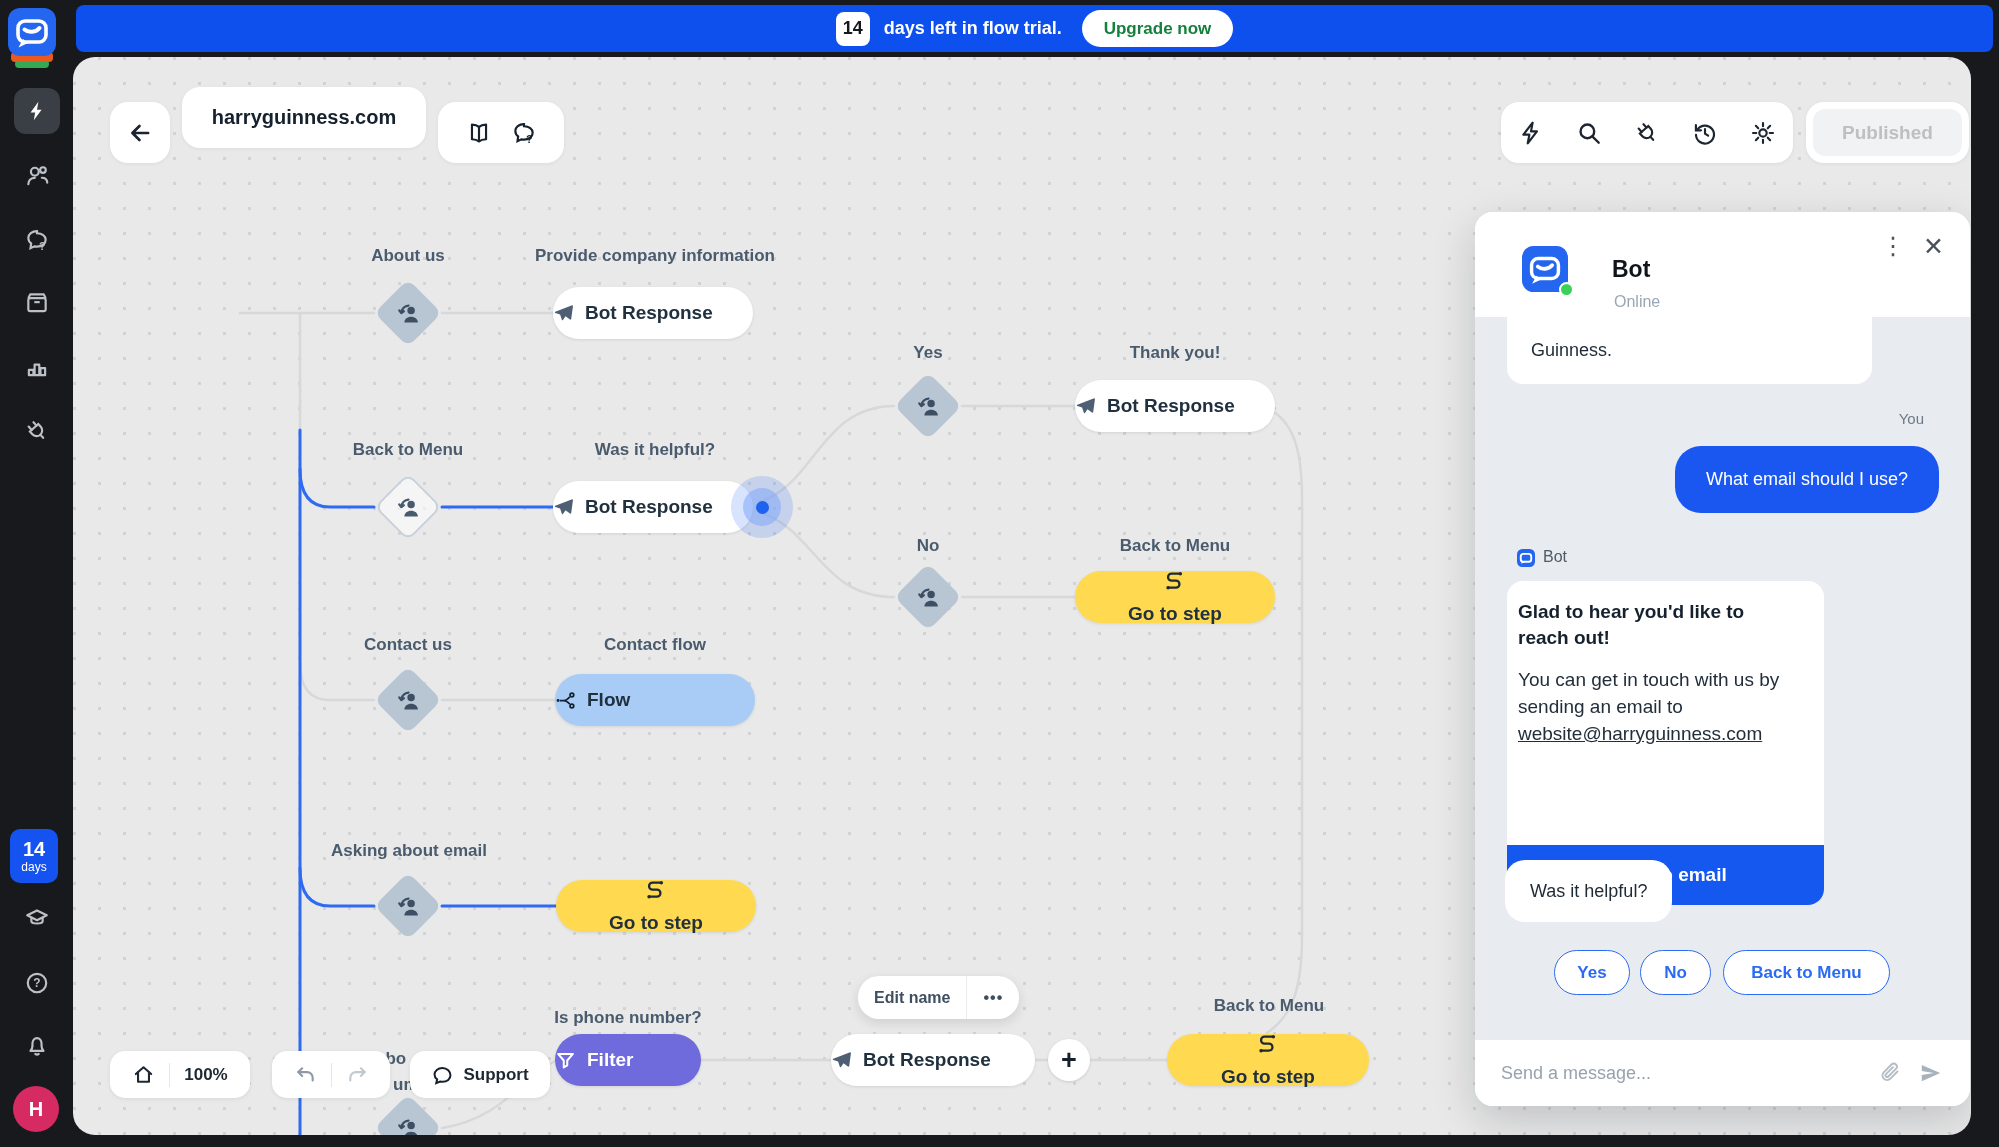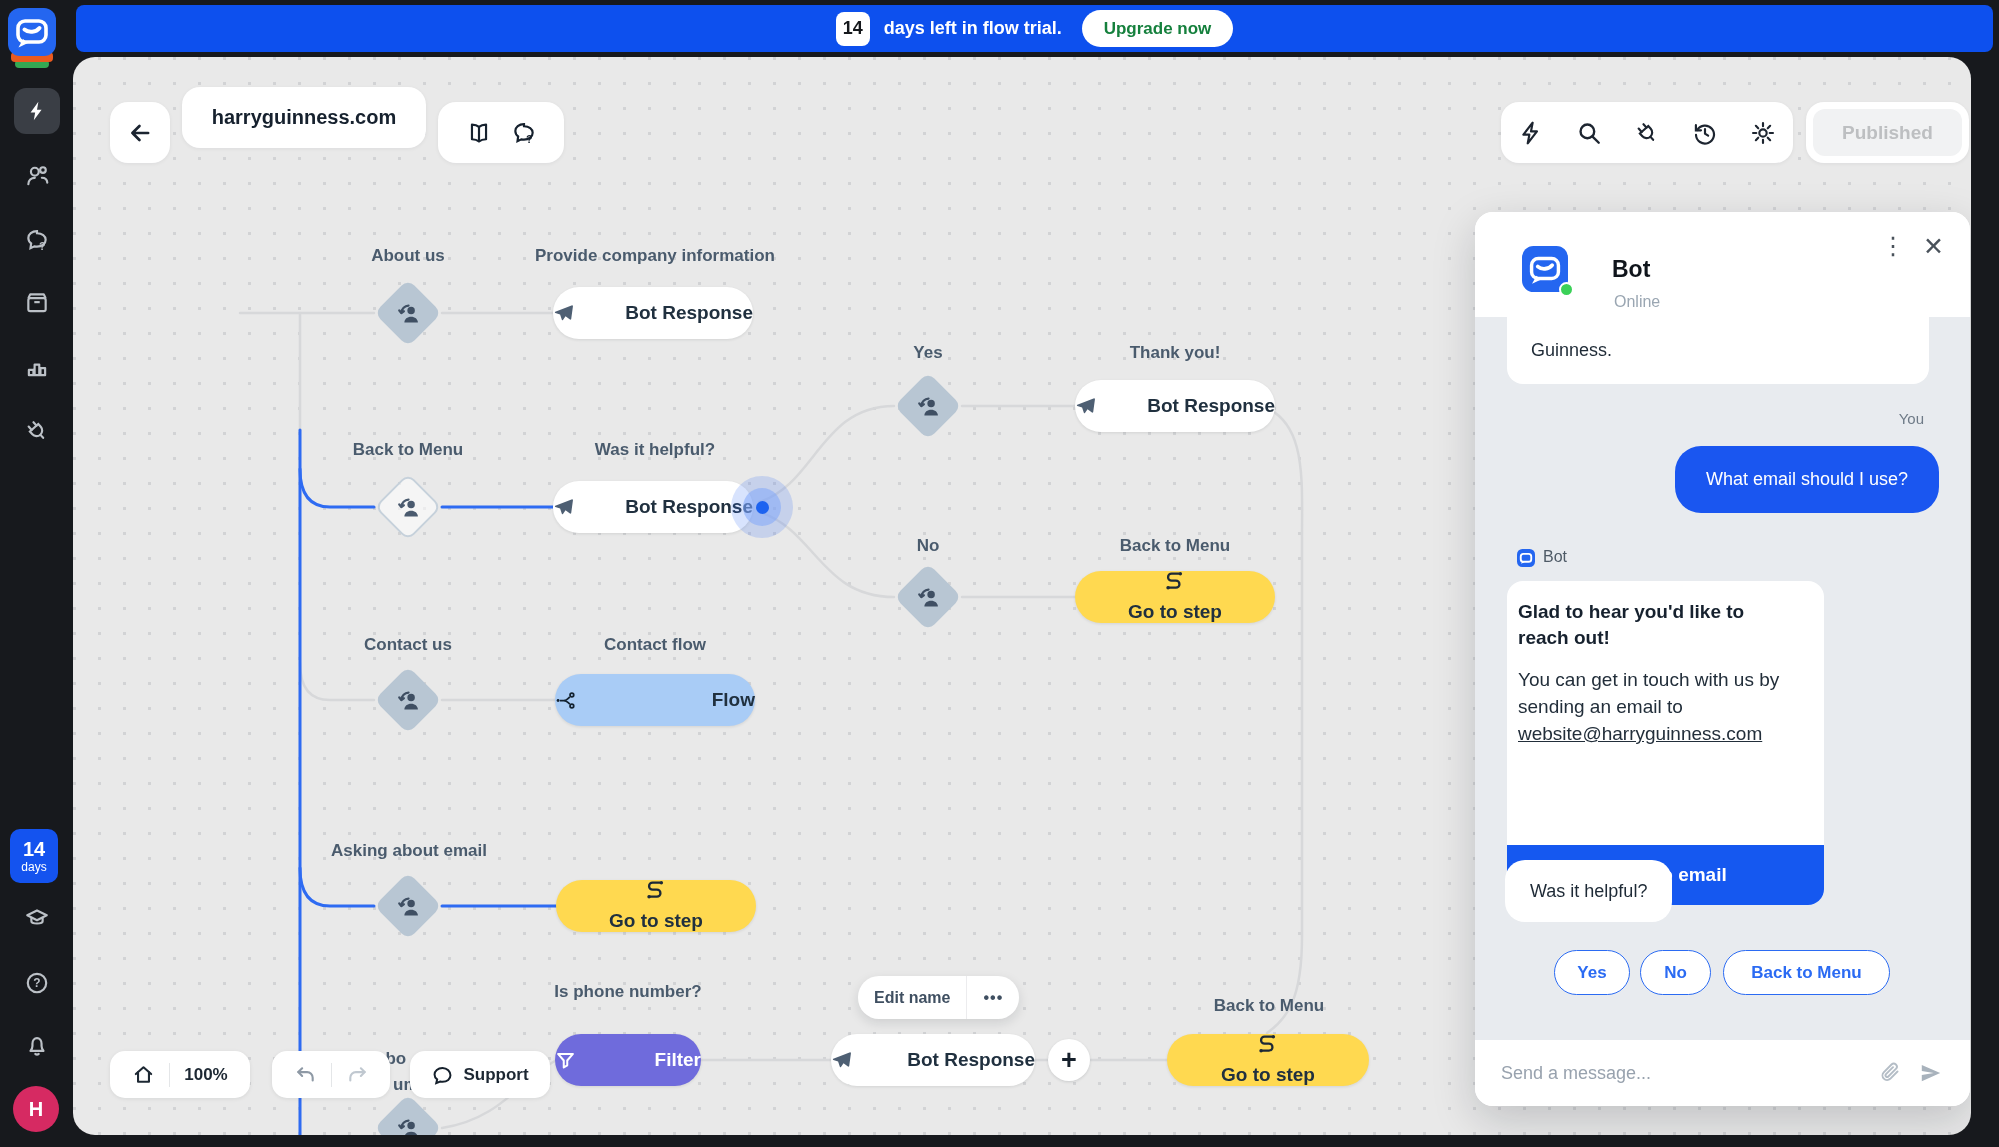--- a/index.html
+++ b/index.html
@@ -34,21 +34,21 @@
   .connectors { left:0; top:0; z-index:1; }
 
   .lbl { font-size:17px; font-weight:700; color:#4a5b6d; white-space:nowrap;
          transform:translate(-50%,-50%); z-index:2; }
   .dia { width:48px; height:48px; border-radius:9px; background:#b8c6d3; transform:rotate(45deg);
          display:flex; align-items:center; justify-content:center; z-index:3; }
   .dia svg { width:27px; height:27px; transform:rotate(-45deg); }
   .dia.outline { background:rgba(255,255,255,.55); border:2px solid #c6d1db; }
 
   .node { height:52px; border-radius:26px; background:#fff; box-shadow:0 1px 3px rgba(20,25,32,.10);
-          display:flex; align-items:center; justify-content:space-between; font-size:19px; font-weight:700;
+          display:flex; align-items:center; justify-content:flex-start; gap:11px; font-size:19px; font-weight:700;
           color:#20303f; white-space:nowrap; z-index:3; cursor:pointer; }
   .node svg { width:21px; height:21px; display:block; }
   .node.yellow { background:#ffd950;flex-direction:column; }
   .node.blue   { background:#a9ccf6; }
   .node.purple { background:#6f6bdc; color:#fff; }
 
   .glow-outer { left:658px; top:419px; width:62px; height:62px; border-radius:50%;
                 background:rgba(59,113,245,.20); z-index:4; }
   .glow-mid   { left:670px; top:431px; width:38px; height:38px; border-radius:50%;
                 background:rgba(130,168,250,.55); z-index:4; }
@@ -220,21 +220,21 @@
     <div class="abs lbl" style="left:582px;top:199px">Provide company information</div>
     <div class="abs lbl" style="left:335px;top:393px">Back to Menu</div>
     <div class="abs lbl" style="left:582px;top:393px">Was it helpful?</div>
     <div class="abs lbl" style="left:855px;top:296px">Yes</div>
     <div class="abs lbl" style="left:1102px;top:296px">Thank you!</div>
     <div class="abs lbl" style="left:855px;top:489px">No</div>
     <div class="abs lbl" style="left:1102px;top:489px">Back to Menu</div>
     <div class="abs lbl" style="left:335px;top:588px">Contact us</div>
     <div class="abs lbl" style="left:582px;top:588px">Contact flow</div>
     <div class="abs lbl" style="left:336px;top:794px">Asking about email</div>
-    <div class="abs lbl" style="left:555px;top:935px">Is phone number?</div>
+    <div class="abs lbl" style="left:555px;top:961px">Is phone number?</div>
     <div class="abs lbl" style="left:1196px;top:949px">Back to Menu</div>
     <div class="abs frag" style="left:303px;top:992px">abo</div>
     <div class="abs frag" style="left:320px;top:1018px">um</div>
 
     <div class="abs dia" style="left:311px;top:232px;cursor:pointer">
         <svg viewBox="0 0 26 26">
           <circle cx="16" cy="10" r="3.6" fill="#3f4f63"></circle>
           <path d="M9.5 21.5c0-3.4 2.9-5.6 6.5-5.6s6.5 2.2 6.5 5.6z" fill="#3f4f63"></path>
           <path d="M13.5 5.2A7.3 7.3 0 0 0 6.6 12" fill="none" stroke="#3f4f63" stroke-width="2.2" stroke-linecap="round"></path>
           <path d="M4.6 9.9l2 2.4 2.4-1.6" fill="none" stroke="#3f4f63" stroke-width="2.2" stroke-linecap="round" stroke-linejoin="round"></path>
@@ -478,21 +478,21 @@
           <svg viewBox="0 0 24 24" fill="none" stroke="#15202c" stroke-width="2.1">
             <path d="M12 4.2c-4.9 0-8.3 3-8.3 6.8 0 2.1 1 3.9 2.7 5.1L5.5 20l4-1.7c.8.2 1.6.3 2.5.3 4.9 0 8.3-3 8.3-6.8s-3.4-7.6-8.3-7.6z"></path>
           </svg>
         </span>
       <span class="txt">Support</span>
     </div>
 
     <div class="abs chat">
       <div class="chat-body">
 
-        <div class="abs bubble" style="left:32px;top:0;width:422px;height:67px;border-radius:0 0 16px 16px">
+        <div class="abs bubble" style="left:32px;top:0;width:365px;height:67px;border-radius:0 0 16px 16px">
           <div style="position:absolute;left:24px;top:23px;font-size:18px">Guinness.</div>
         </div>
         <div class="abs" style="right:46px;top:93px;font-size:15px;color:#6e7a87">You</div>
         <div class="abs" style="left:200px;top:129px;width:264px;height:67px;background:#1a56f0;border-radius:26px;color:#fff;
                     display:flex;align-items:center;justify-content:center;font-size:18px">
           <span>What email should I use?</span>
         </div>
         <div class="abs" style="left:42px;top:232px;width:18px;height:18px">
           <svg viewBox="0 0 48 48">
               <rect width="48" height="48" rx="14" fill="#2466f0"></rect>

